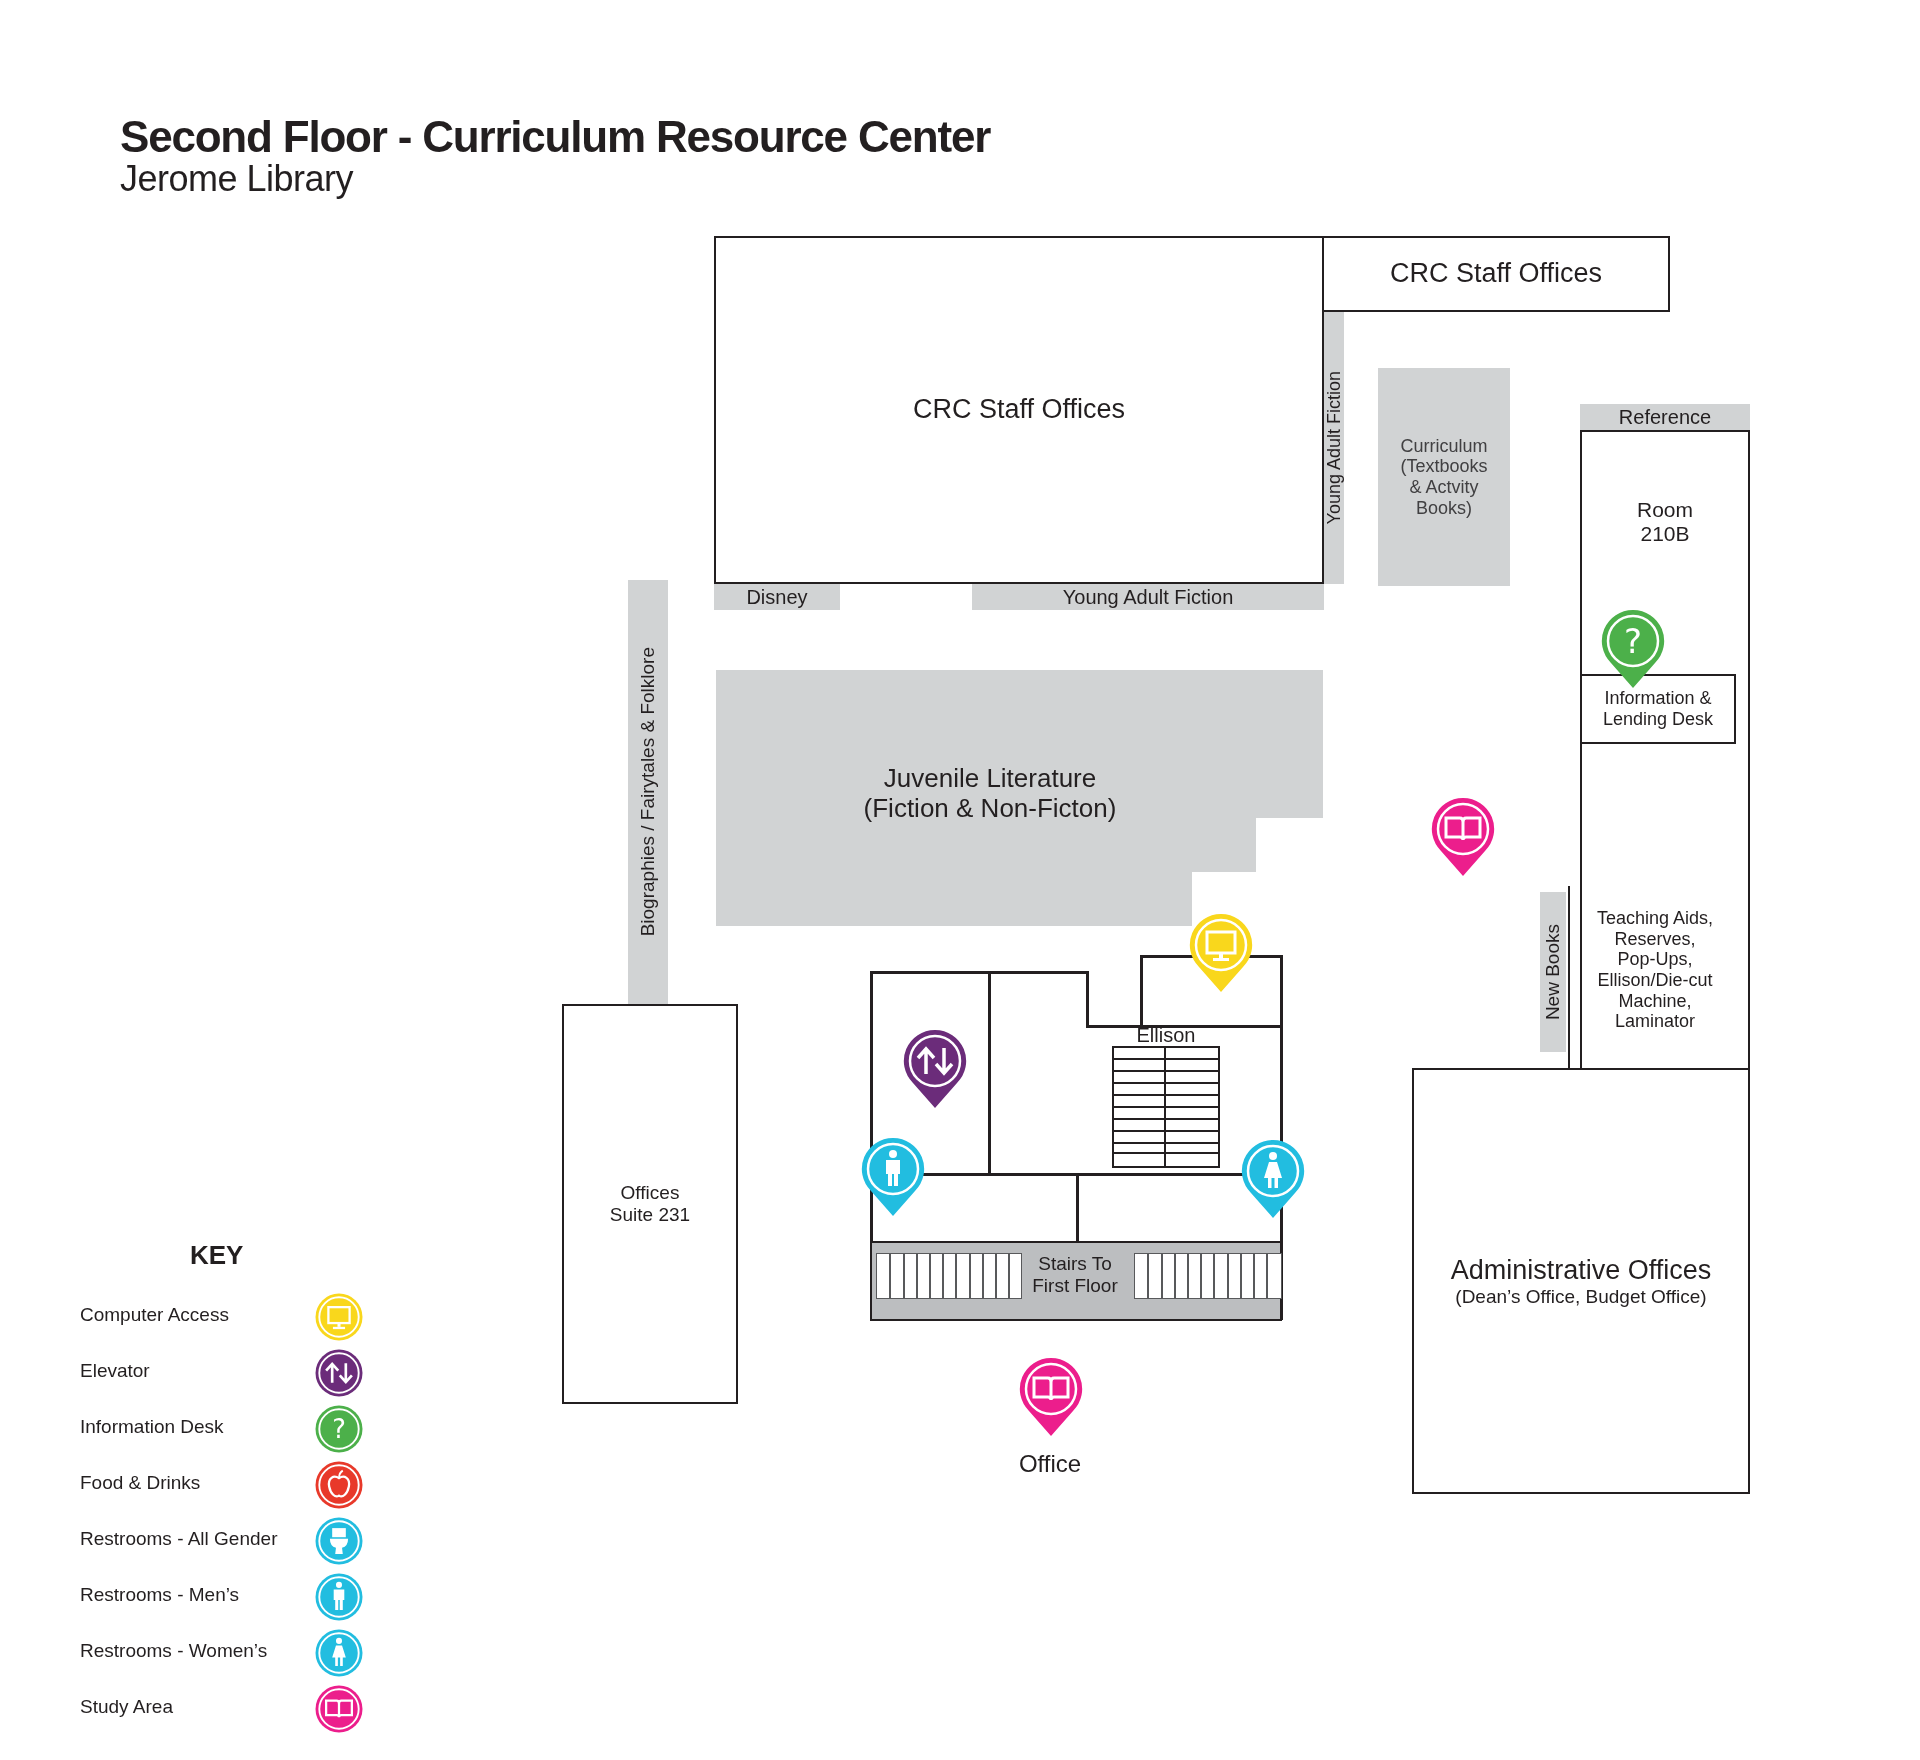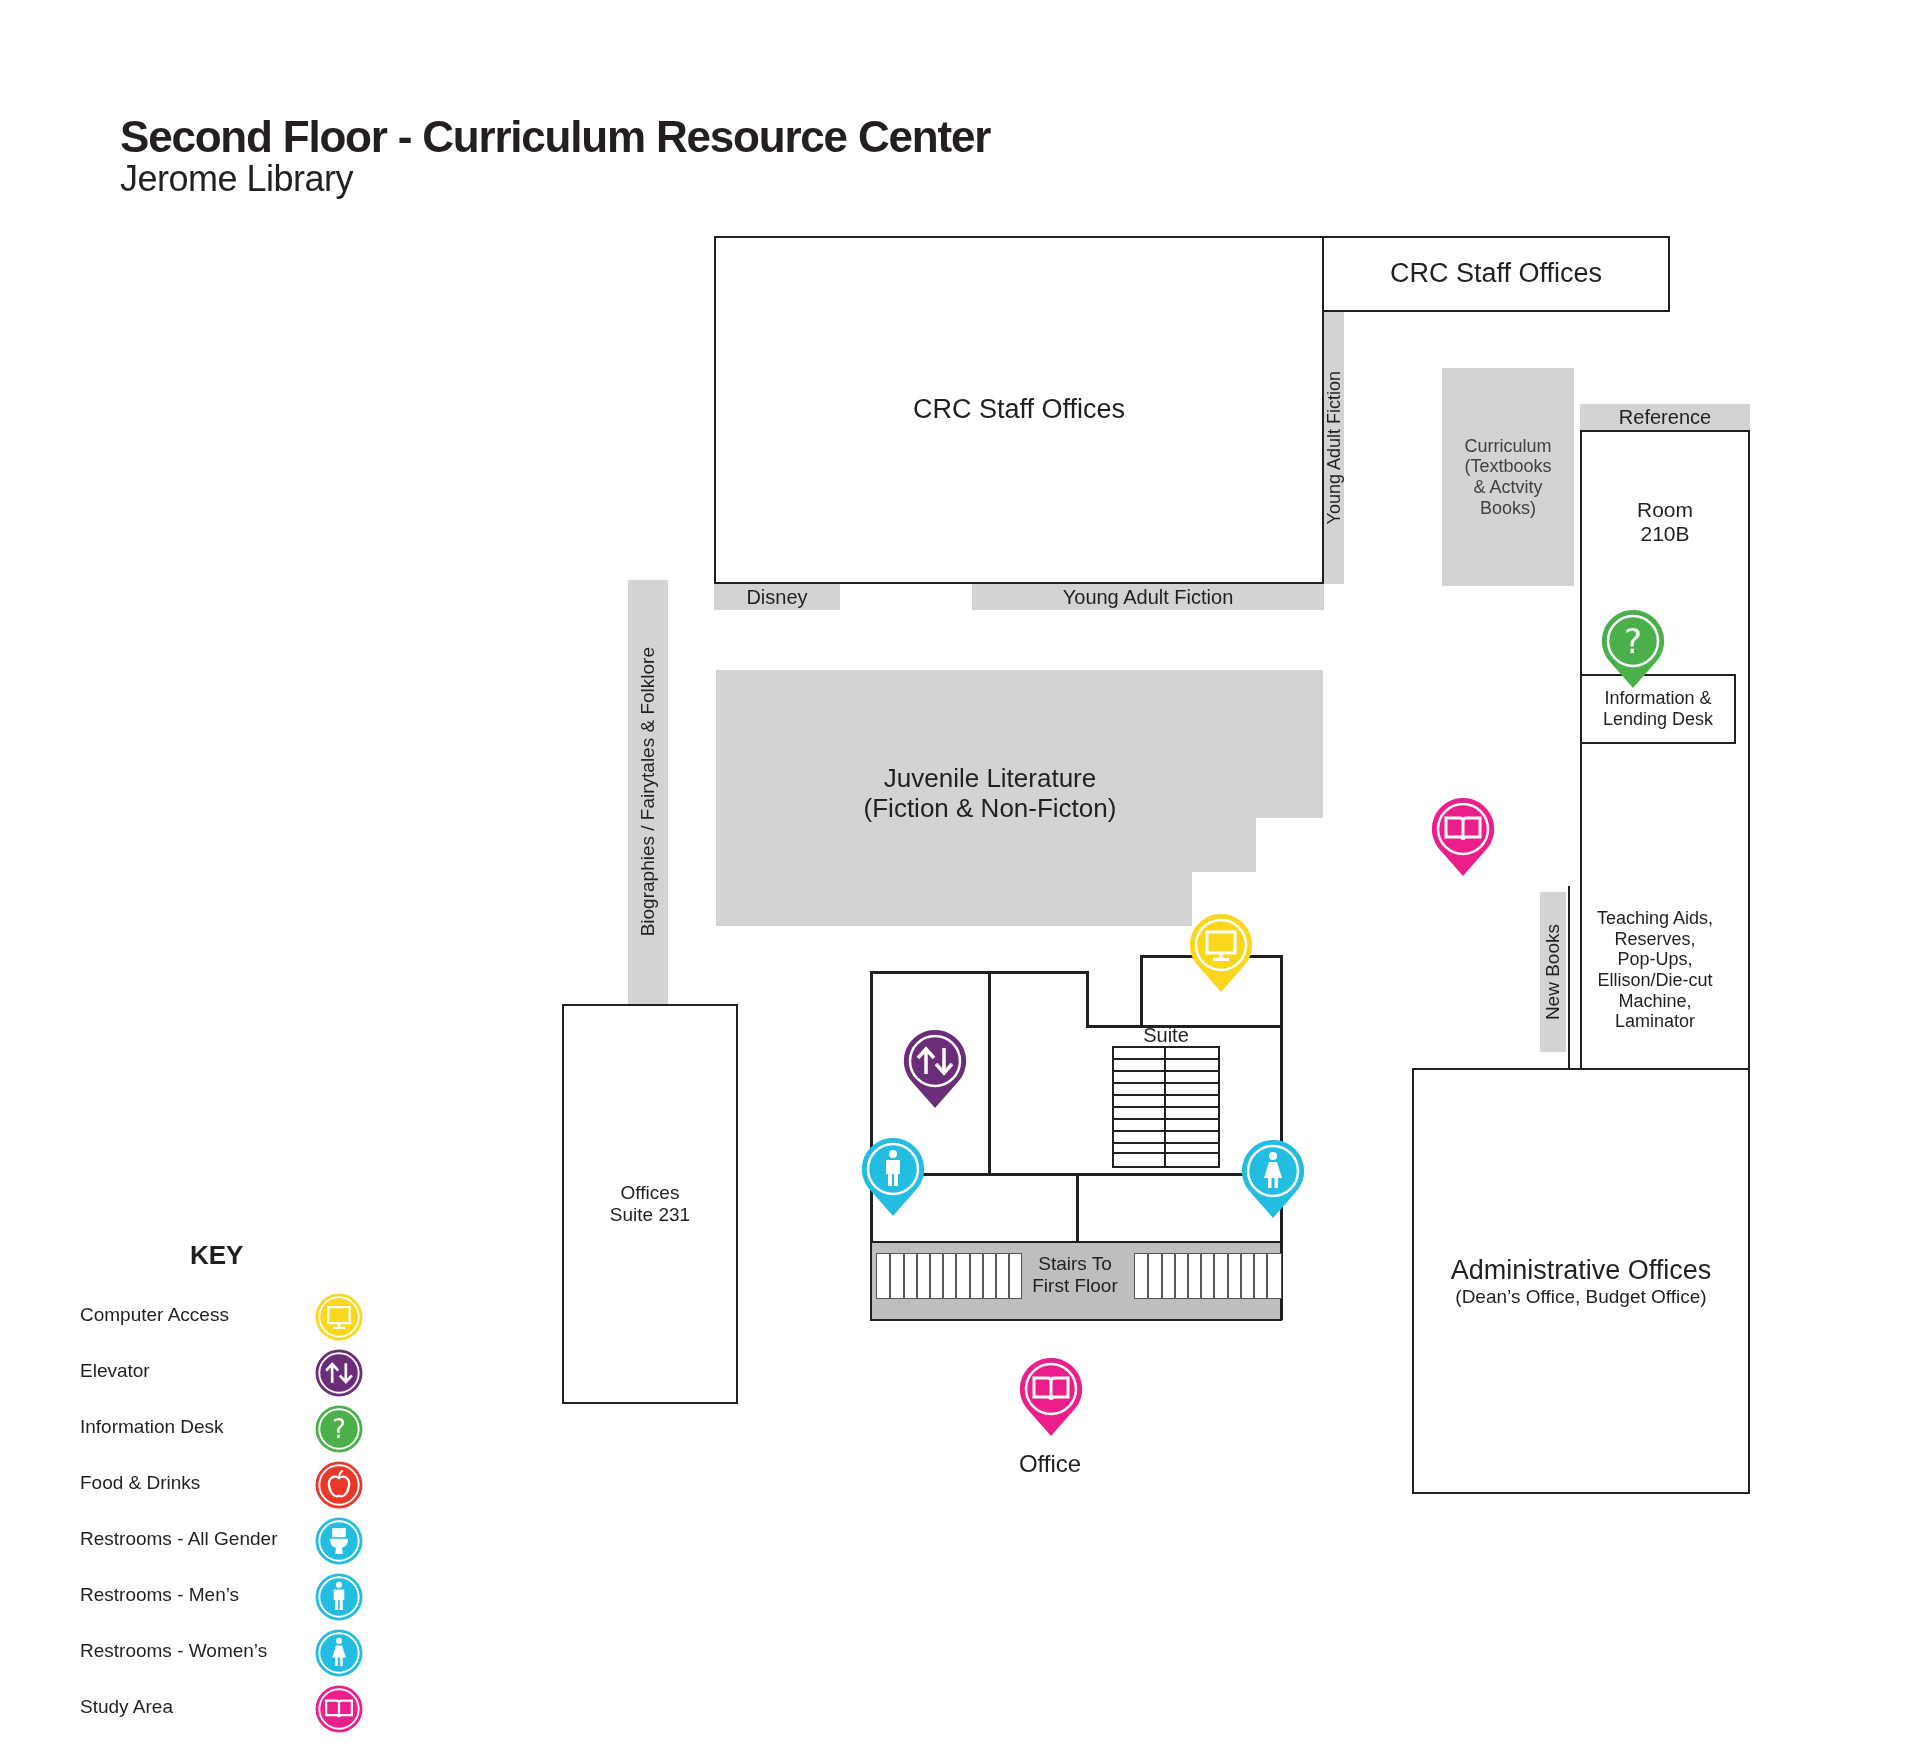--- a/index.html
+++ b/index.html
@@ -45,21 +45,21 @@
   </div>
 
   <div class="abs shelf" style="left:714px; top:584px; width:126px; height:26px;">
     <span class="lbl">Disney</span>
   </div>
 
   <div class="abs shelf" style="left:972px; top:584px; width:352px; height:26px;">
     <span class="lbl">Young Adult Fiction</span>
   </div>
 
-  <div class="abs shelf" style="left:1442px; top:368px; width:132px; height:218px;">
+  <div class="abs shelf" style="left:1378px; top:368px; width:132px; height:218px;">
     <span class="lbl" style="white-space:pre-line; color:#414042; font-size:18px;">Curriculum
 (Textbooks
 &amp; Actvity
 Books)</span>
   </div>
 
   <div class="abs shelf" style="left:1580px; top:404px; width:170px; height:26px;">
     <span class="lbl">Reference</span>
   </div>
 
@@ -114,21 +114,21 @@
     <div class="line" style="left:1140px; top:955px; width:142px; height:2.5px;"></div>
     <div class="line" style="left:1140px; top:955px; width:2.5px; height:72px;"></div>
     <div class="line" style="left:1280px; top:955px; width:2.5px; height:365px;"></div>
     <div class="line" style="left:870px; top:971px; width:2.5px; height:350px;"></div>
     <div class="line" style="left:988px; top:971px; width:2.5px; height:204px;"></div>
     <div class="line" style="left:870px; top:1173px; width:412px; height:2.5px;"></div>
     <div class="line" style="left:1076px; top:1173px; width:2.5px; height:70px;"></div>
     <div class="line" style="left:870px; top:1241px; width:412px; height:2.5px;"></div>
   </div>
 
-  <div class="abs lbl" style="left:1136px; top:1024px; width:60px; font-size:20px;">Suite</div>
+  <div class="abs lbl" style="left:1136px; top:1024px; width:60px; font-size:20px;">Ellison</div>
 
   <div class="stairs-grid" style="left:1112px; top:1046px; width:104px; height:118px;">
     <div class="row" style="top:10px;"></div>
       <div class="row" style="top:22px;"></div>
     <div class="row" style="top:34px;"></div>
       <div class="row" style="top:46px;"></div>
     <div class="row" style="top:58px;"></div>
       <div class="row" style="top:70px;"></div>
     <div class="row" style="top:82px;"></div>
       <div class="row" style="top:94px;"></div>

